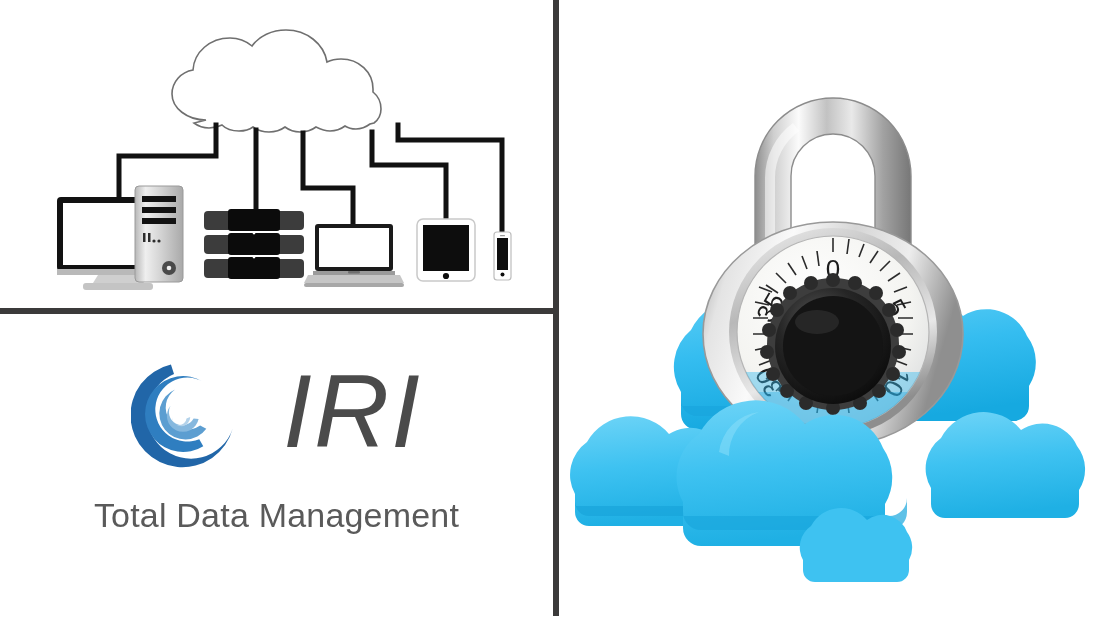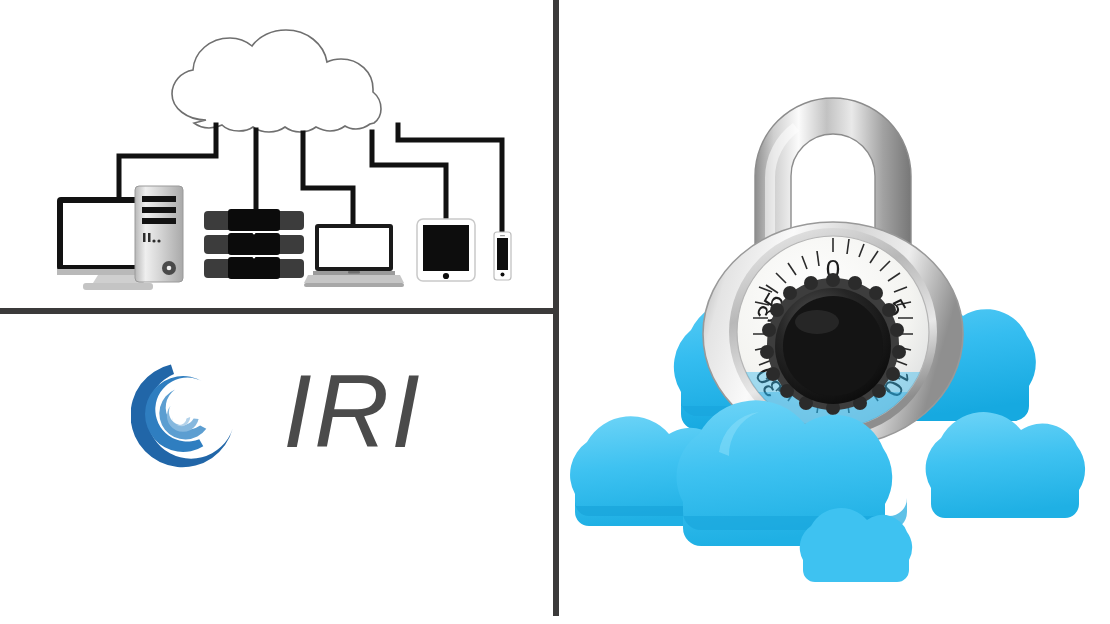--- a/index.html
+++ b/index.html
@@ -160,20 +160,21 @@
           <path d="M60 32 A26 26 0 1 1 40 78 A21 21 0 1 0 60 39 Z" fill="#5c9ed1" transform="rotate(118 56 56)"></path>
 
           <path d="M60 44 A16 16 0 1 1 49 73 A12 12 0 1 0 60 49 Z" fill="#86b8de" transform="rotate(95 56 56)"></path>
 
           <path d="M60 54 A9 9 0 1 1 54 71 A6 6 0 1 0 60 58 Z" fill="#b3d2ea" transform="rotate(70 56 56)"></path>
         </svg>
 
         <span class="logo-text">IRI</span>
       </div>
 
+      <div class="logo-tag">Total Data Management</div>
     </div>
   </div>
 
   <div class="panel-lock">
     <svg class="svg-fill" viewBox="0 0 551 624" preserveAspectRatio="xMidYMid meet">
       <defs>
         <linearGradient id="shackleG" x1="0" y1="0" x2="1" y2="0">
           <stop offset="0%" stop-color="#8d8d8d"></stop>
           <stop offset="12%" stop-color="#cfcfcf"></stop>
           <stop offset="28%" stop-color="#fbfbfb"></stop>

